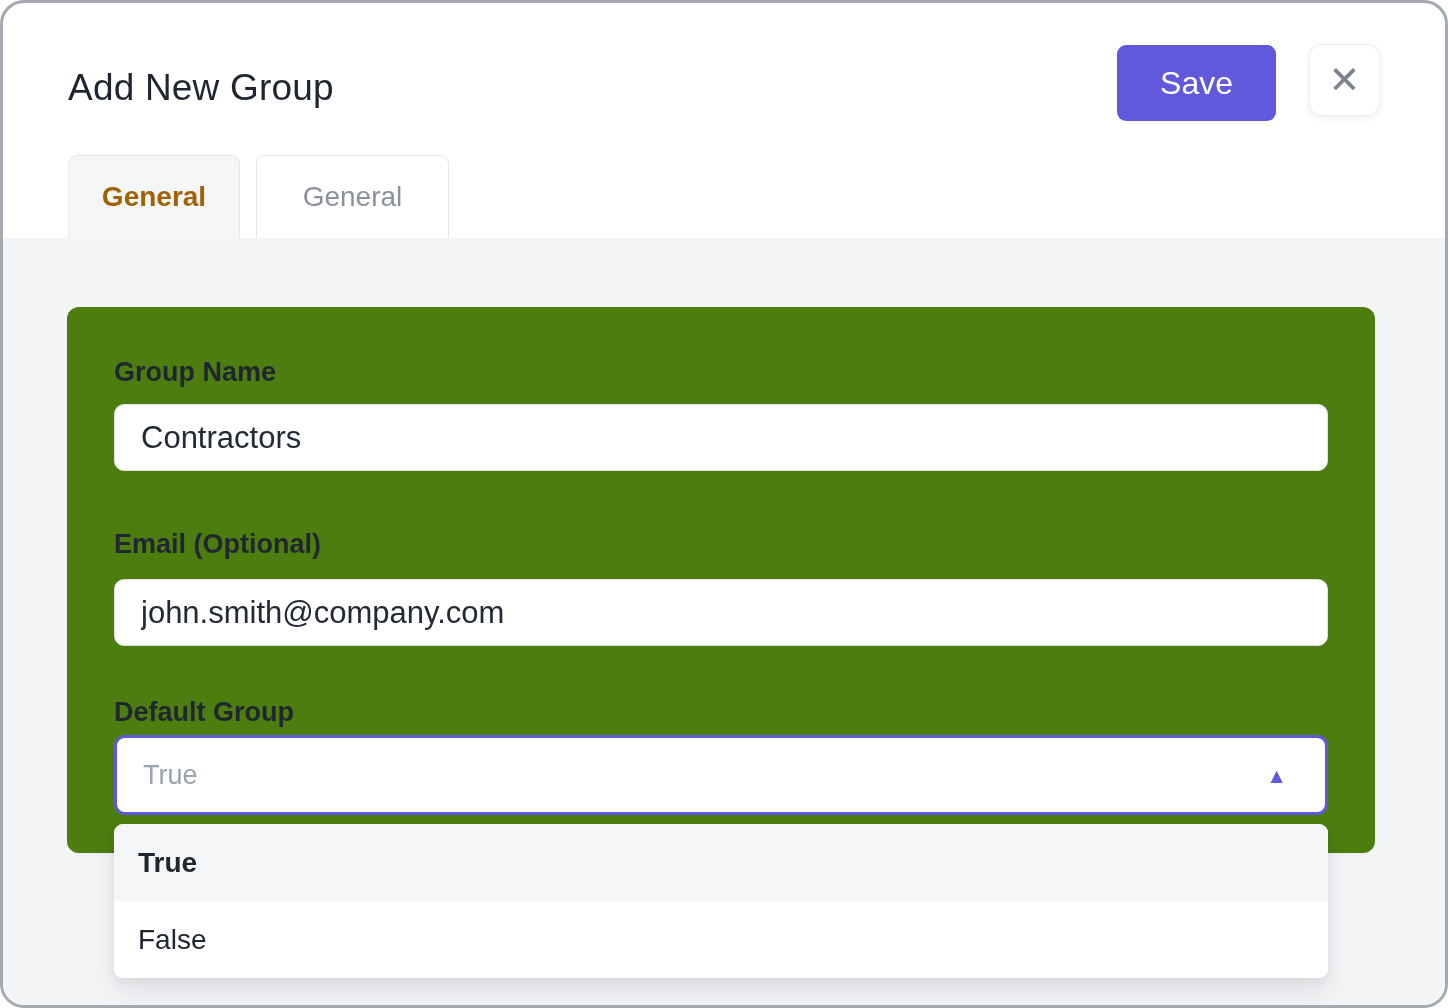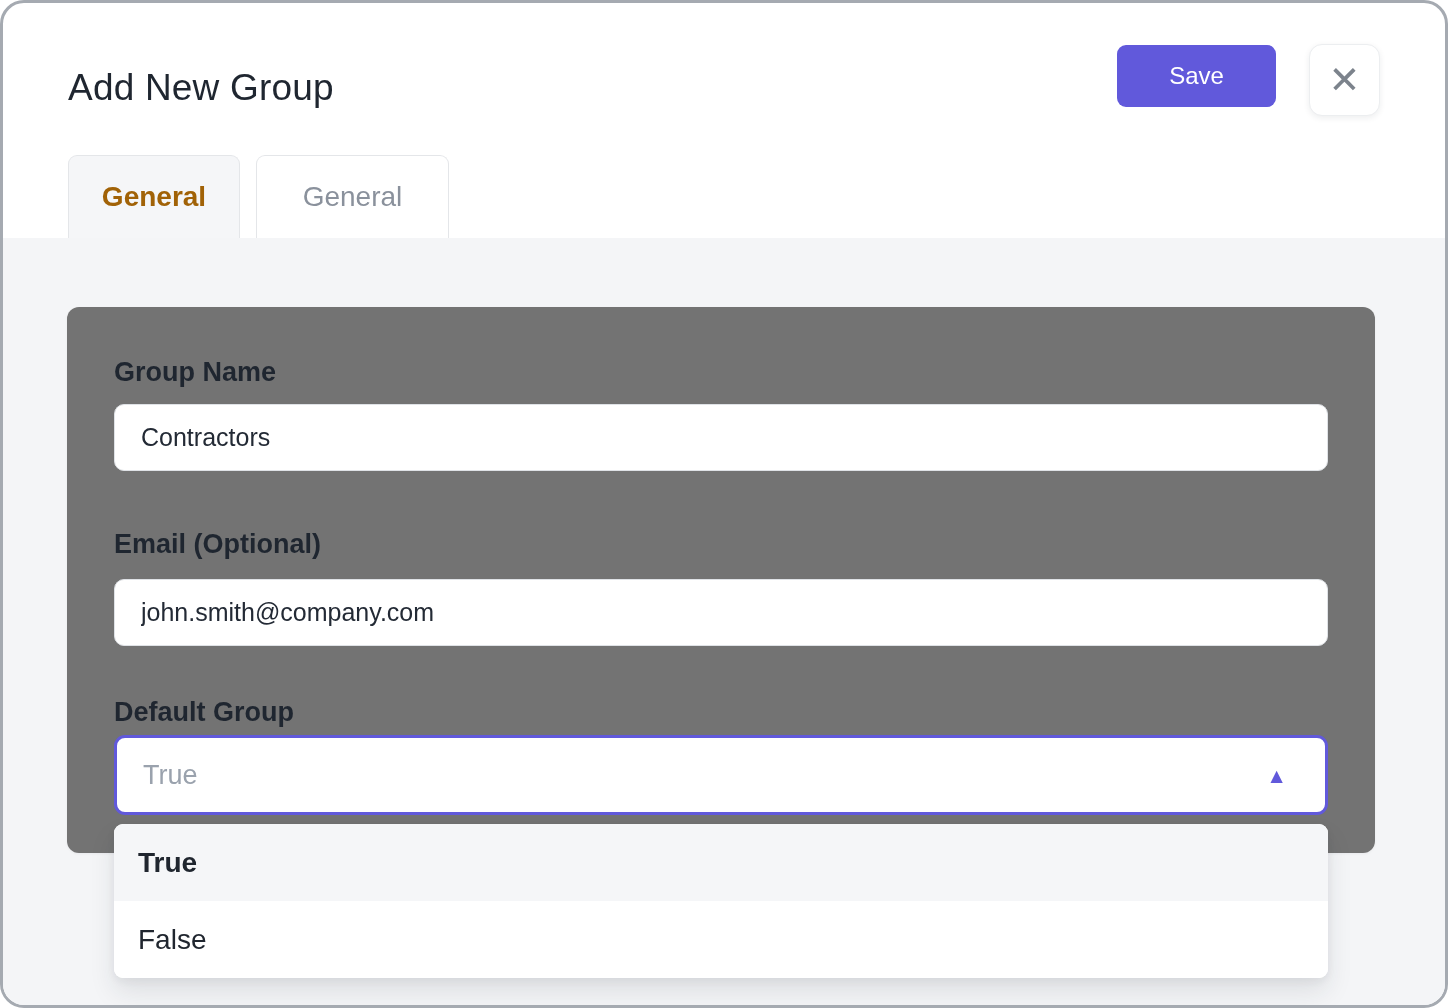--- a/index.html
+++ b/index.html
@@ -17,24 +17,24 @@
     overflow: hidden;
   }
   
   .page-title {
     position: absolute; left: 65px; top: 56px;
     font-size: 37px; font-weight: 400;
     color: #1f2630; letter-spacing: 0.2px; margin-top: 8px;
   }
   .save-btn {
     position: absolute; left: 1114px; top: 42px;
-    width: 159px; height: 62px;
+    width: 159px; height: 76px;
     background: #6159db; color: #ffffff;
     border: none; border-radius: 9px;
-    font-size: 24px; font-family: inherit;
+    font-size: 32px; font-family: inherit;
     cursor: pointer;
   }
   .close-btn {
     position: absolute; left: 1306px; top: 41px;
     width: 71px; height: 72px;
     background: #ffffff;
     border: 1px solid #eceef0; border-radius: 13px;
     box-shadow: 0 2px 6px rgba(30,35,45,0.08);
     cursor: pointer;
     display: flex; align-items: center; justify-content: center;
@@ -60,33 +60,33 @@
     background: #ffffff; color: #8a919c; font-weight: 400;
   }
   
   .content {
     position: absolute; left: 0; right: 0; top: 235px; bottom: 0;
     background: #f4f5f7;
   }
   .card {
     position: absolute; left: 64px; top: 69px;
     width: 1308px; height: 546px;
-    background: #737373; border-radius: 12px;
+    background: #4d7c0f; border-radius: 12px;
     box-shadow: 0 1px 3px rgba(16,24,40,0.05);
     text-decoration: underline;
   }
   .field-label {
     position: absolute; left: 47px;
     font-size: 27px; font-weight: 600; color: #1f2630;
   }
   .text-input {
     position: absolute; left: 47px; width: 1214px; height: 67px;
     border: 1px solid #dfe2e6; border-radius: 10px;
     background: #ffffff;
-    font-size: 25px; font-family: inherit; color: #232a35;
+    font-size: 31px; font-family: inherit; color: #232a35;
     padding: 14px 26px; outline: none;
   }
   .lbl-group-name { top: 50px; }
   .inp-group-name { top: 97px; }
   .lbl-email { top: 222px; }
   .inp-email { top: 272px; }
   .lbl-default-group { top: 390px; text-align: right; }
   .select-box {
     position: absolute; left: 47px; top: 428px;
     width: 1214px; height: 80px;

